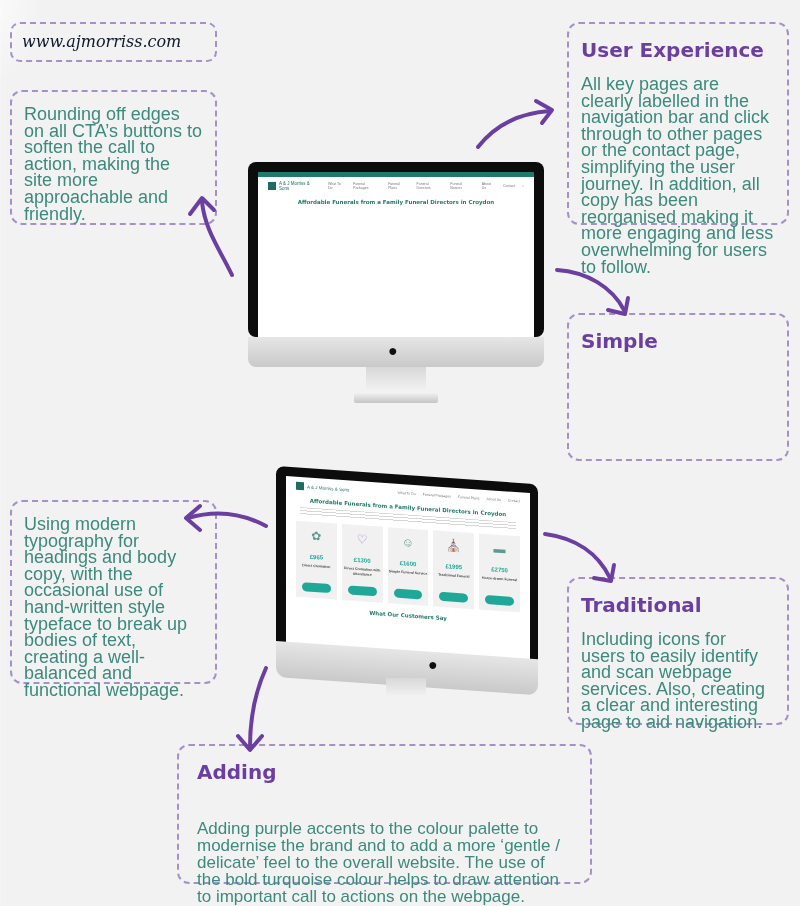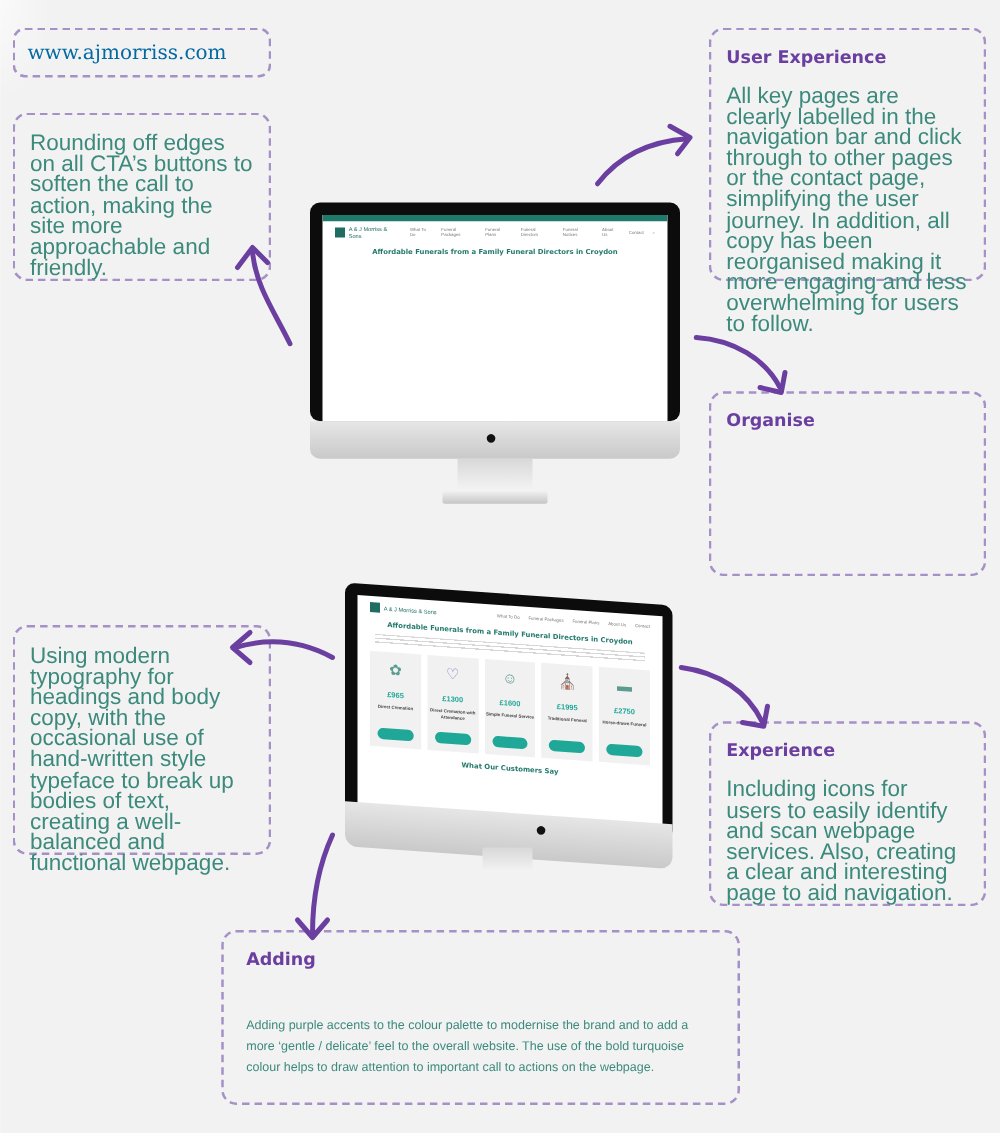--- a/index.html
+++ b/index.html
@@ -12,28 +12,28 @@
     font-family: "Liberation Sans", sans-serif;
   }
   .box {
     position: absolute;
     border: 2px dashed #a691c7;
     border-radius: 12px;
     padding: 14px 12px;
   }
   .box h2 {
     font-family: "DejaVu Sans", sans-serif;
-    font-weight: bold; color: #6b3fa0; font-size: 14px; margin-bottom: 14px;
+    font-weight: bold; color: #6b3fa0; font-size: 20px; margin-bottom: 14px;
   }
   .box p { color: #3c8a7c; font-size: 18px; line-height: 16.6px; }
   .url {
     position: absolute; left: 10px; top: 22px; width: 207px; height: 40px;
     border: 2px dashed #a691c7; border-radius: 10px;
-    font-family: "DejaVu Serif", serif; 
-    color: #0369a1; font-size: 16px; padding: 8px 10px;
+    font-family: "DejaVu Serif", serif; font-style: italic;
+    color: #0f172a; font-size: 16px; padding: 8px 10px;
   }
   .arrow { position: absolute; }
   .monitor { position: absolute; }
   .bezel { position: absolute; background: #0c0c0c; border-radius: 8px; }
   .screen { position: absolute; background: #fff; overflow: hidden; }
   .chin { position: absolute; background: linear-gradient(#e6e6e6,#c9c9c9); border-radius: 0 0 8px 8px; }
   .apple { position: absolute; color: #111; font-size: 16px; }
   .stand-neck { position: absolute; background: linear-gradient(#d8d8d8,#f4f4f4); }
   .stand-foot { position: absolute; background: linear-gradient(#f0f0f0,#c5c5c5); border-radius: 2px; }
   .topbar { background: #1f7a6c; height: 5px; }
@@ -66,35 +66,35 @@
 <div class="box" style="left:10px;top:90px;width:207px;height:135px;">
   <p>Rounding off edges on all CTA’s buttons to soften the call to action, making the site more approachable and friendly.</p>
 </div>
 
 <div class="box" style="left:567px;top:22px;width:222px;height:203px;">
   <h2>User Experience</h2>
   <p>All key pages are clearly labelled in the navigation bar and click through to other pages or the contact page, simplifying the user journey. In addition, all copy has been reorganised making it more engaging and less overwhelming for users to follow.</p>
 </div>
 
 <div class="box" style="left:567px;top:313px;width:222px;height:148px;">
-  <h2>Organise</h2>
+  <h2>Simple</h2>
 </div>
 
 <div class="box" style="left:10px;top:500px;width:207px;height:184px;">
   <p>Using modern typography for headings and body copy, with the  occasional use of hand-written style typeface to break up bodies of text, creating a well-balanced  and functional webpage.</p>
 </div>
 
 <div class="box" style="left:567px;top:577px;width:222px;height:148px;">
-  <h2>Experience</h2>
+  <h2>Traditional</h2>
   <p>Including icons for users to easily identify and scan webpage services. Also, creating a clear and interesting page to aid navigation.</p>
 </div>
 
 <div class="box" style="left:177px;top:744px;width:415px;height:140px;padding:14px 18px;">
   <h2>Adding</h2>
-  <p style="font-size:10px;line-height:17px;margin-top:36px;">Adding purple accents to the colour palette to modernise the brand and to add a more ‘gentle / delicate’ feel to the overall website. The use of the bold turquoise colour helps to draw attention to important call to actions on the webpage.</p>
+  <p style="font-size:17px;line-height:17px;margin-top:36px;">Adding purple accents to the colour palette to modernise the brand and to add a more ‘gentle / delicate’ feel to the overall website. The use of the bold turquoise colour helps to draw attention to important call to actions on the webpage.</p>
 </div>
 
 <svg class="arrow" style="left:180px;top:190px;" width="60" height="90">
   <path d="M52 85 C 40 60, 25 40, 22 12" stroke="#6b3fa0" stroke-width="4" fill="none" stroke-linecap="round"></path>
   <path d="M10 24 L22 8 L34 20" stroke="#6b3fa0" stroke-width="4" fill="none" stroke-linecap="round" stroke-linejoin="round"></path>
 </svg>
 <svg class="arrow" style="left:470px;top:95px;" width="90" height="60">
   <path d="M8 52 C 25 30, 50 18, 80 16" stroke="#6b3fa0" stroke-width="4" fill="none" stroke-linecap="round"></path>
   <path d="M66 6 L82 15 L72 28" stroke="#6b3fa0" stroke-width="4" fill="none" stroke-linecap="round" stroke-linejoin="round"></path>
 </svg>

